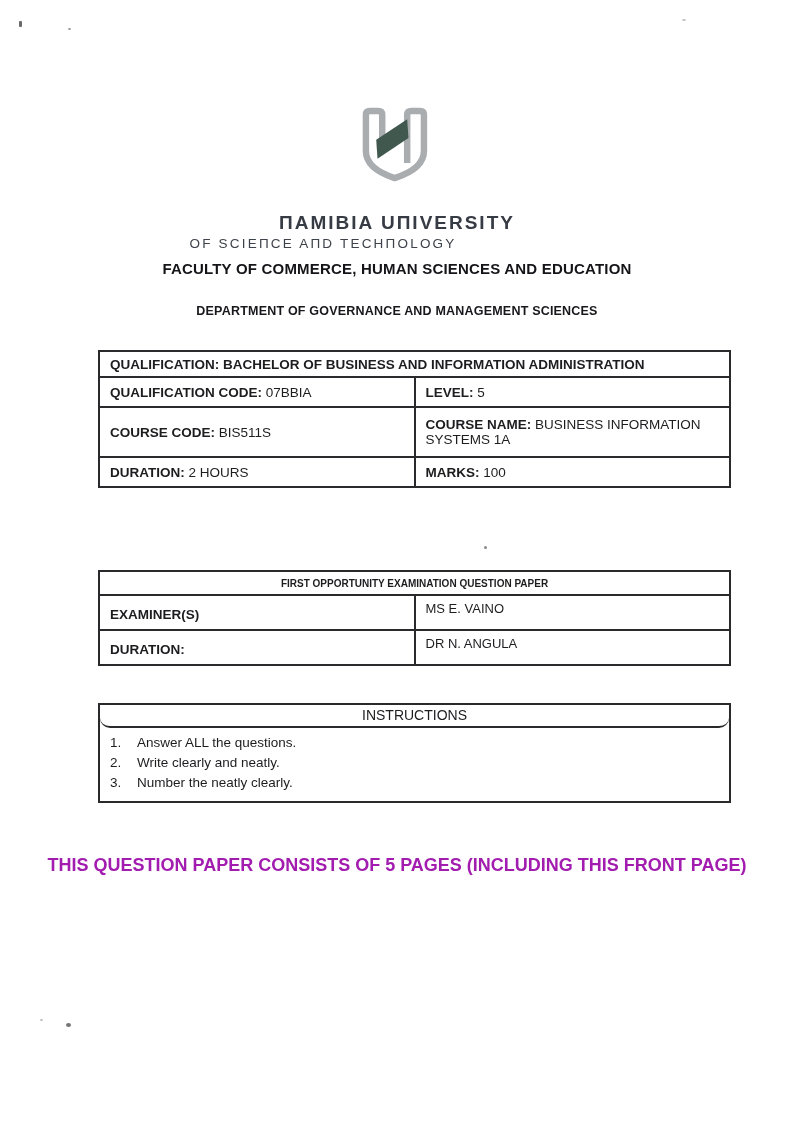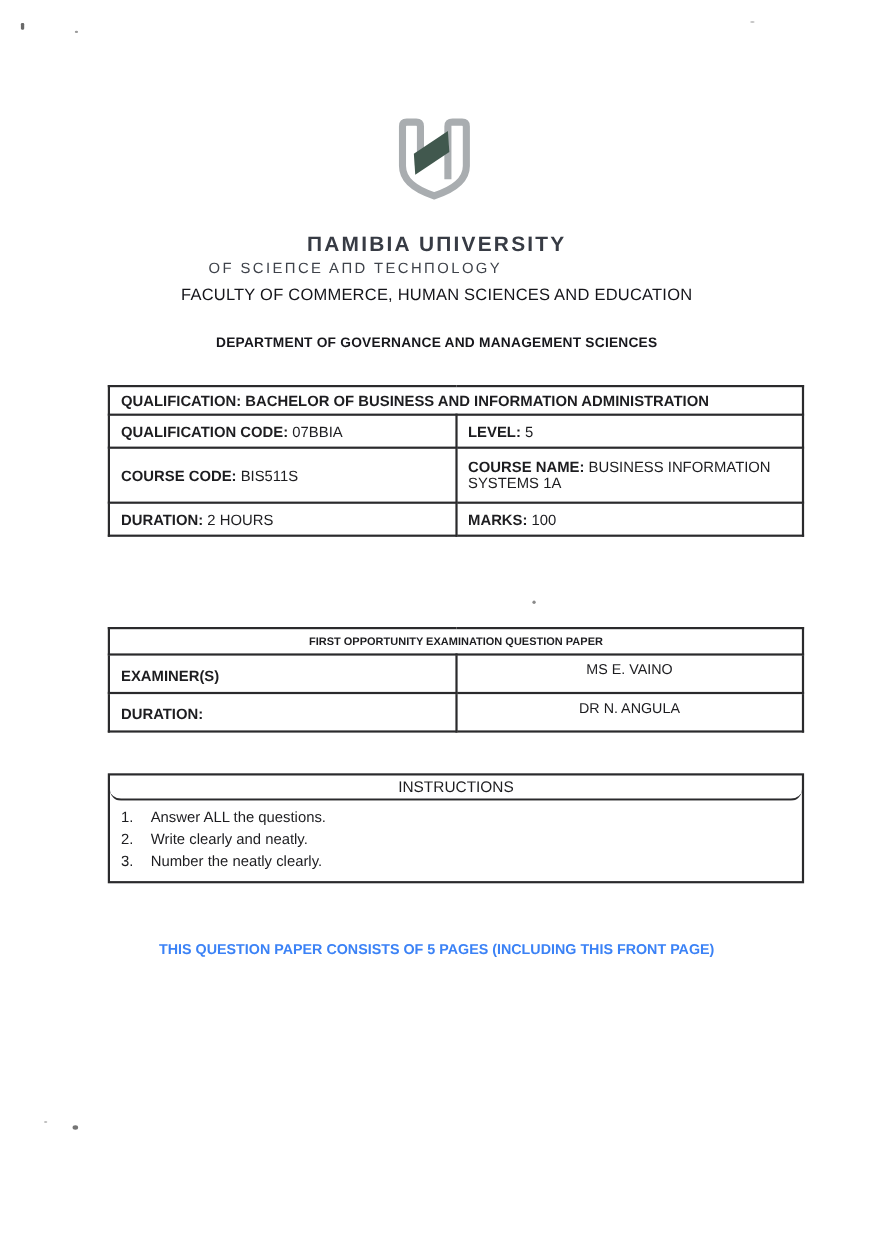--- a/index.html
+++ b/index.html
@@ -27,21 +27,21 @@
   .wordmark2 {
     position: absolute; left: 0; top: 236px; width: 646px;
     text-align: center;
     font-size: 13.5px; font-weight: 400; letter-spacing: 2.2px;
     color: #3e424a;
   }
 
   
   .faculty-heading {
     position: absolute; left: 0; top: 260px; width: 794px;
-    text-align: center; font-size: 15px; font-weight: 400; color: #141419;
+    text-align: center; font-size: 15px; font-weight: 700; color: #141419;
     letter-spacing: 0.2px;
   }
   .department-heading {
     position: absolute; left: 0; top: 304px; width: 794px;
     text-align: center; font-size: 12.5px; font-weight: 700; color: #17171c;
     letter-spacing: 0.2px;
   }
 
   
   table { border-collapse: collapse; table-layout: fixed; }
@@ -61,39 +61,39 @@
   .course-table tr.r-course td { height: 50px; }
   .course-table tr.r-session td { height: 30px; }
   .course-table tr.r-duration td { height: 30px; }
   .course-name-wrap { display: inline-block; max-width: 295px; }
 
   .exam-table { position: absolute; left: 98px; top: 570px; width: 633px; }
   .exam-table td.e-left { width: 110px; }
   .exam-table tr.e-title td { height: 24px; text-align: center; font-weight: 700; font-size: 10px; padding: 2px 6px; }
   .exam-table tr.e-row td { height: 35px; vertical-align: top; padding-top: 5px; }
   .exam-table tr.e-row td.e-left { vertical-align: middle; padding-top: 4px; }
-  .exam-table .val { font-size: 13px; text-align: center; }
+  .exam-table .val { font-size: 13px; }
 
   .instructions-box {
     position: absolute; left: 98px; top: 703px; width: 633px;
     border: 2px solid #2a2a2c;
   }
   .instructions-title {
     border-bottom: 2px solid #2a2a2c;
     text-align: center; font-weight: 400; font-size: 14px;
     padding: 2px 0 3px 0;
     border-radius: 10px;
   }
   .instructions-list { padding: 5px 10px 8px 10px; }
   .instr-item { display: flex; font-size: 13.5px; line-height: 20px; }
   .instr-num { width: 27px; flex: 0 0 27px; }
 
   .footer-note {
     position: absolute; left: 0; top: 855px; width: 794px;
-    text-align: center; font-size: 13px; font-weight: 700; color: #3b82f6;
+    text-align: center; font-size: 18px; font-weight: 700; color: #a21caf;
   }
 
   
   .speck { position: absolute; border-radius: 50%; }
   .speck-a { left: 19px;  top: 21px;  width: 3px; height: 6px; background: #6a6a6a; border-radius: 1px; }
   .speck-b { left: 68px;  top: 28px;  width: 3px; height: 2px; background: #9a9a9a; }
   .speck-c { left: 682px; top: 19px;  width: 4px; height: 2px; background: #c4c4c4; }
   .speck-d { left: 484px; top: 546px; width: 3px; height: 3px; background: #8a8a8a; }
   .speck-e { left: 40px;  top: 1019px; width: 3px; height: 2px; background: #bdbdbd; }
   .speck-f { left: 66px;  top: 1023px; width: 5px; height: 4px; background: #757575; }

